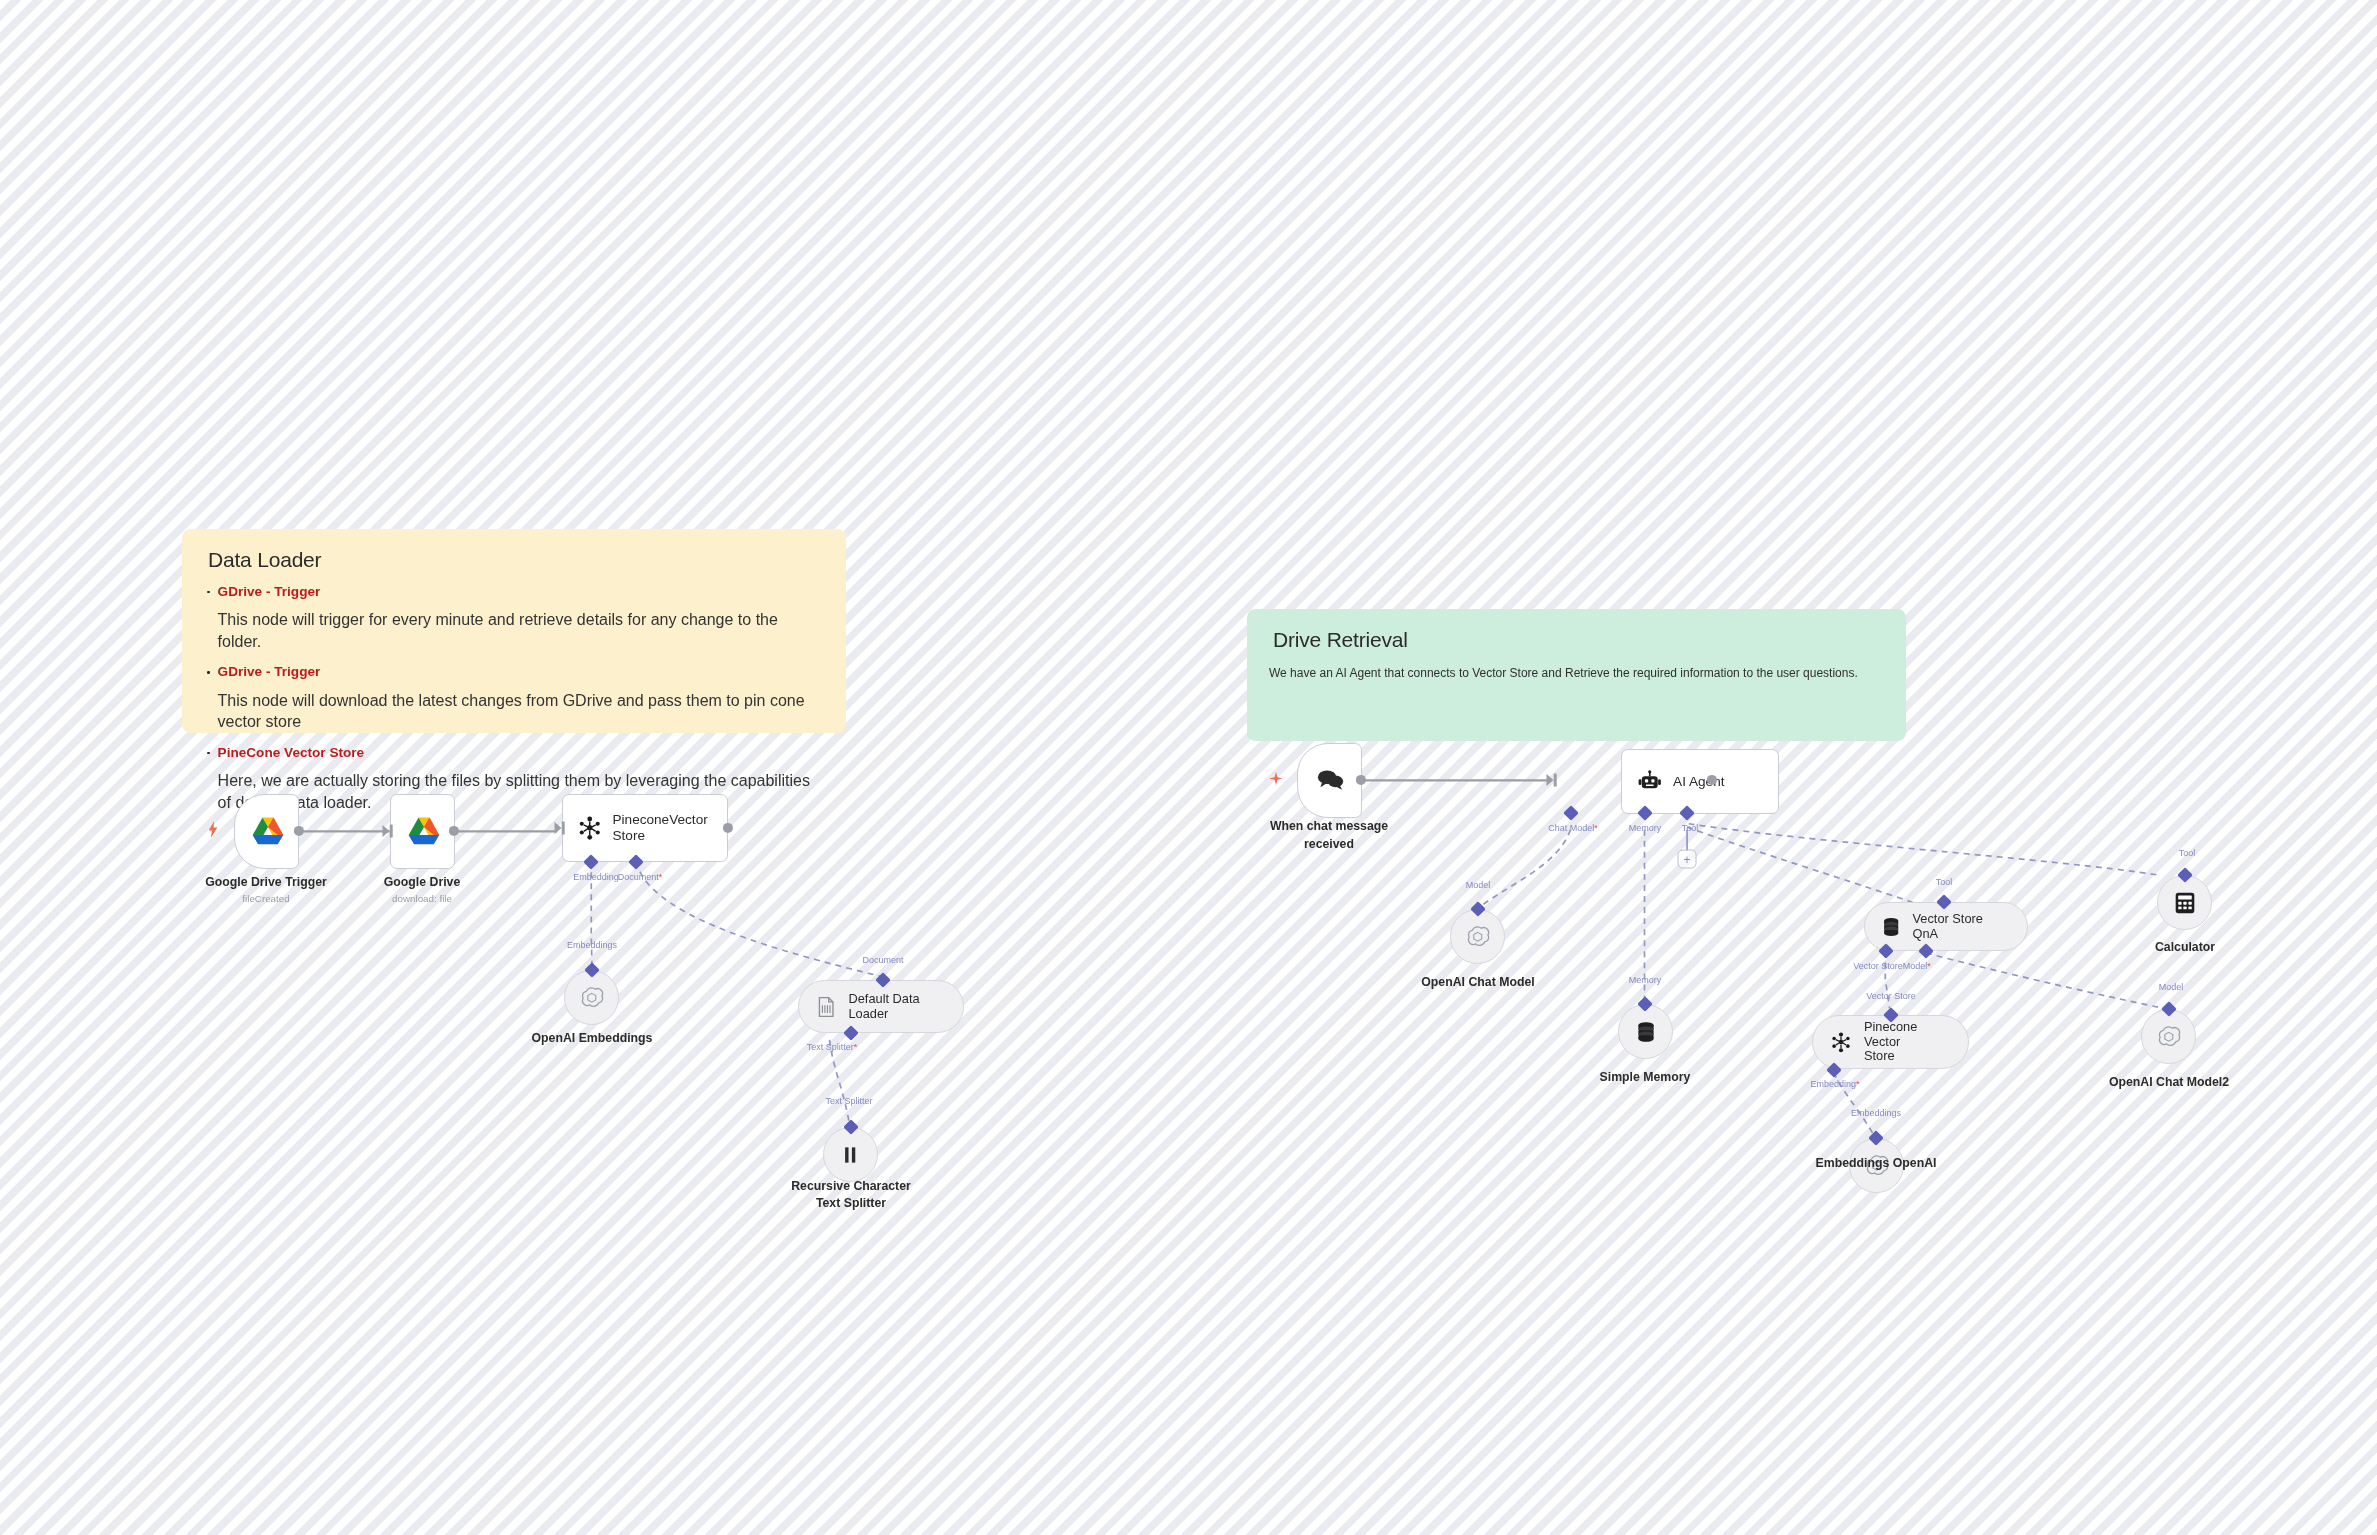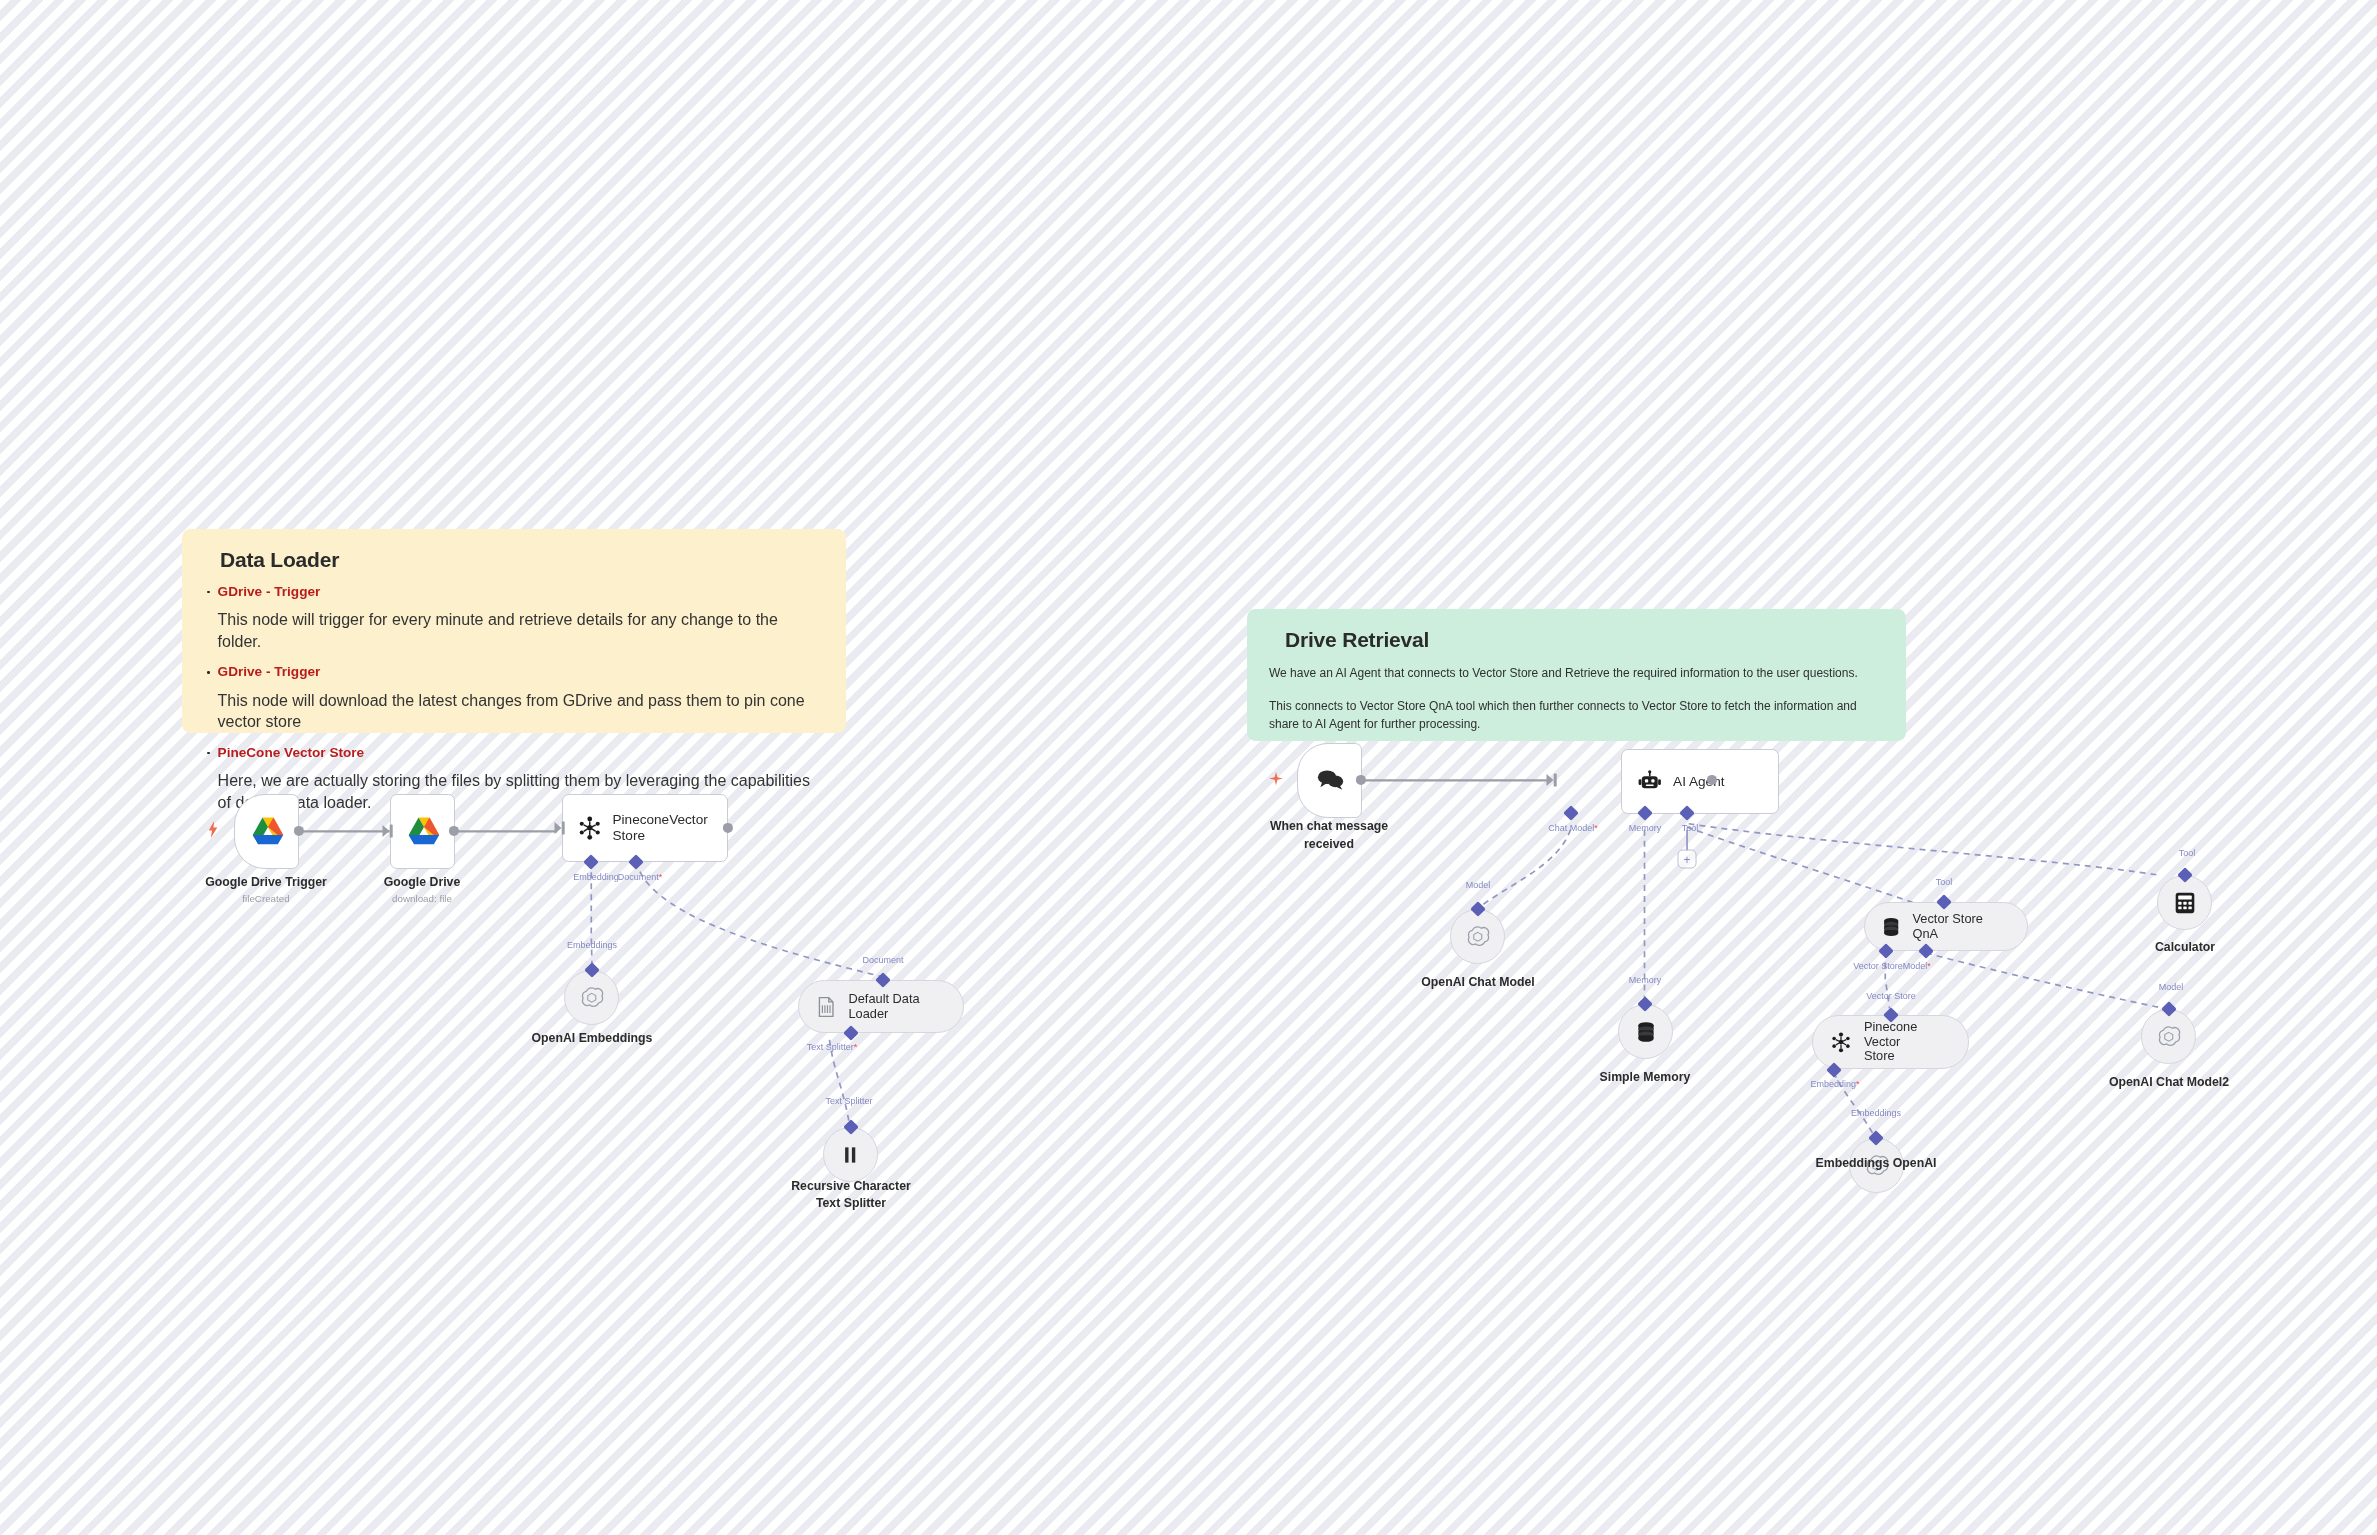--- a/index.html
+++ b/index.html
@@ -16,21 +16,21 @@
     );
     position:relative;
   }
   #canvas{position:absolute;inset:0;}
 
   
   .sticky{position:absolute;border-radius:8.5px;padding:19px 22px;box-sizing:border-box;}
   .sticky.yellow{background:#fdf0cd;}
   .sticky.green{background:#cdeedd;}
   .sticky h2{
-    margin:0 0 12px 16px;font-size:21px;font-weight:700;color:#2b2b2b;
+    margin:0 0 12px 4px;font-size:21px;font-weight:400;color:#2b2b2b;
     letter-spacing:-0.2px;
   }
   .sticky ul{margin:0;padding:0;list-style:none;}
   .sticky li{margin:0 0 1.7px 0;}
   .sticky .bullet-title{
     font-size:13.6px;font-weight:700;color:#b91c1c;position:relative;padding-left:13.6px;
   }
   .sticky .bullet-title:before{
     content:"";position:absolute;left:3.4px;top:6.8px;width:2.6px;height:2.6px;border-radius:50%;
     background:#2b2b2b;
@@ -168,21 +168,20 @@
       <li>
         <div class="bullet-title">PineCone Vector Store</div>
         <div class="bullet-desc">Here, we are actually storing the files by splitting them by leveraging the capabilities of default data loader.</div>
       </li>
     </ul>
   </div>
 
   <div class="sticky green" style="left:1247px;top:609px;width:659px;height:132px;">
     <h2>Drive Retrieval</h2>
     <p class="note-para">We have an AI Agent that connects to Vector Store and Retrieve the required information to the user questions.</p>
-    <p class="note-para">This connects to Vector Store QnA tool which then further connects to Vector Store to fetch the information and share to AI Agent for further processing.</p>
   </div>
 
   <div class="node" style="left:234px;top:794px;width:65px;height:75px;">
     <div class="node-box trigger" style="width:65px;height:75px;">
       <div class="node-icon" style="width:65px;height:75px;">
         <svg width="36" height="32" viewBox="0 0 48 44" xmlns="http://www.w3.org/2000/svg">
           <path d="M16.5 2 L31.5 2 L45 26 L30 26 Z" fill="#FFC107"></path>
           <path d="M16.5 2 L3 26 L10.5 39 L24 15 Z" fill="#1E8E3E"></path>
           <path d="M3 26 L45 26 L37.5 39 L10.5 39 Z" fill="#1967D2"></path>
           <path d="M24 15 L31.5 2 L45 26 L37.5 26 Z" fill="#EA4335" opacity="0.85"></path>

